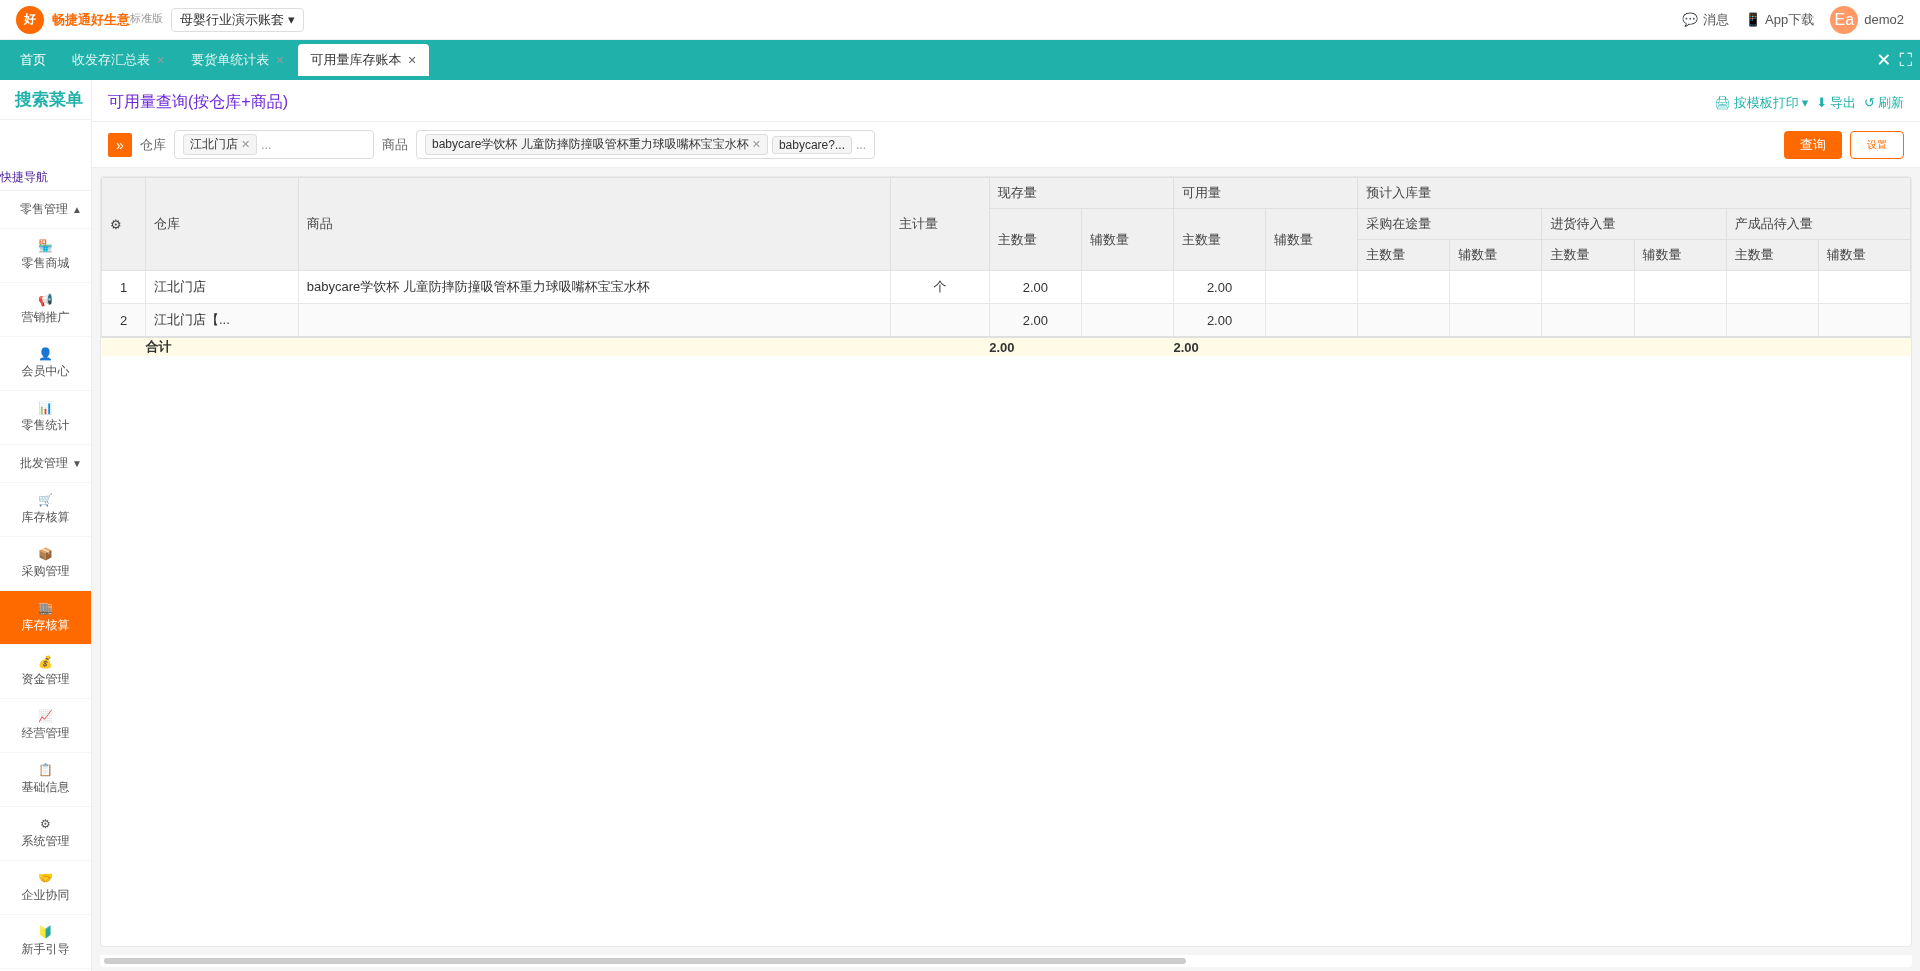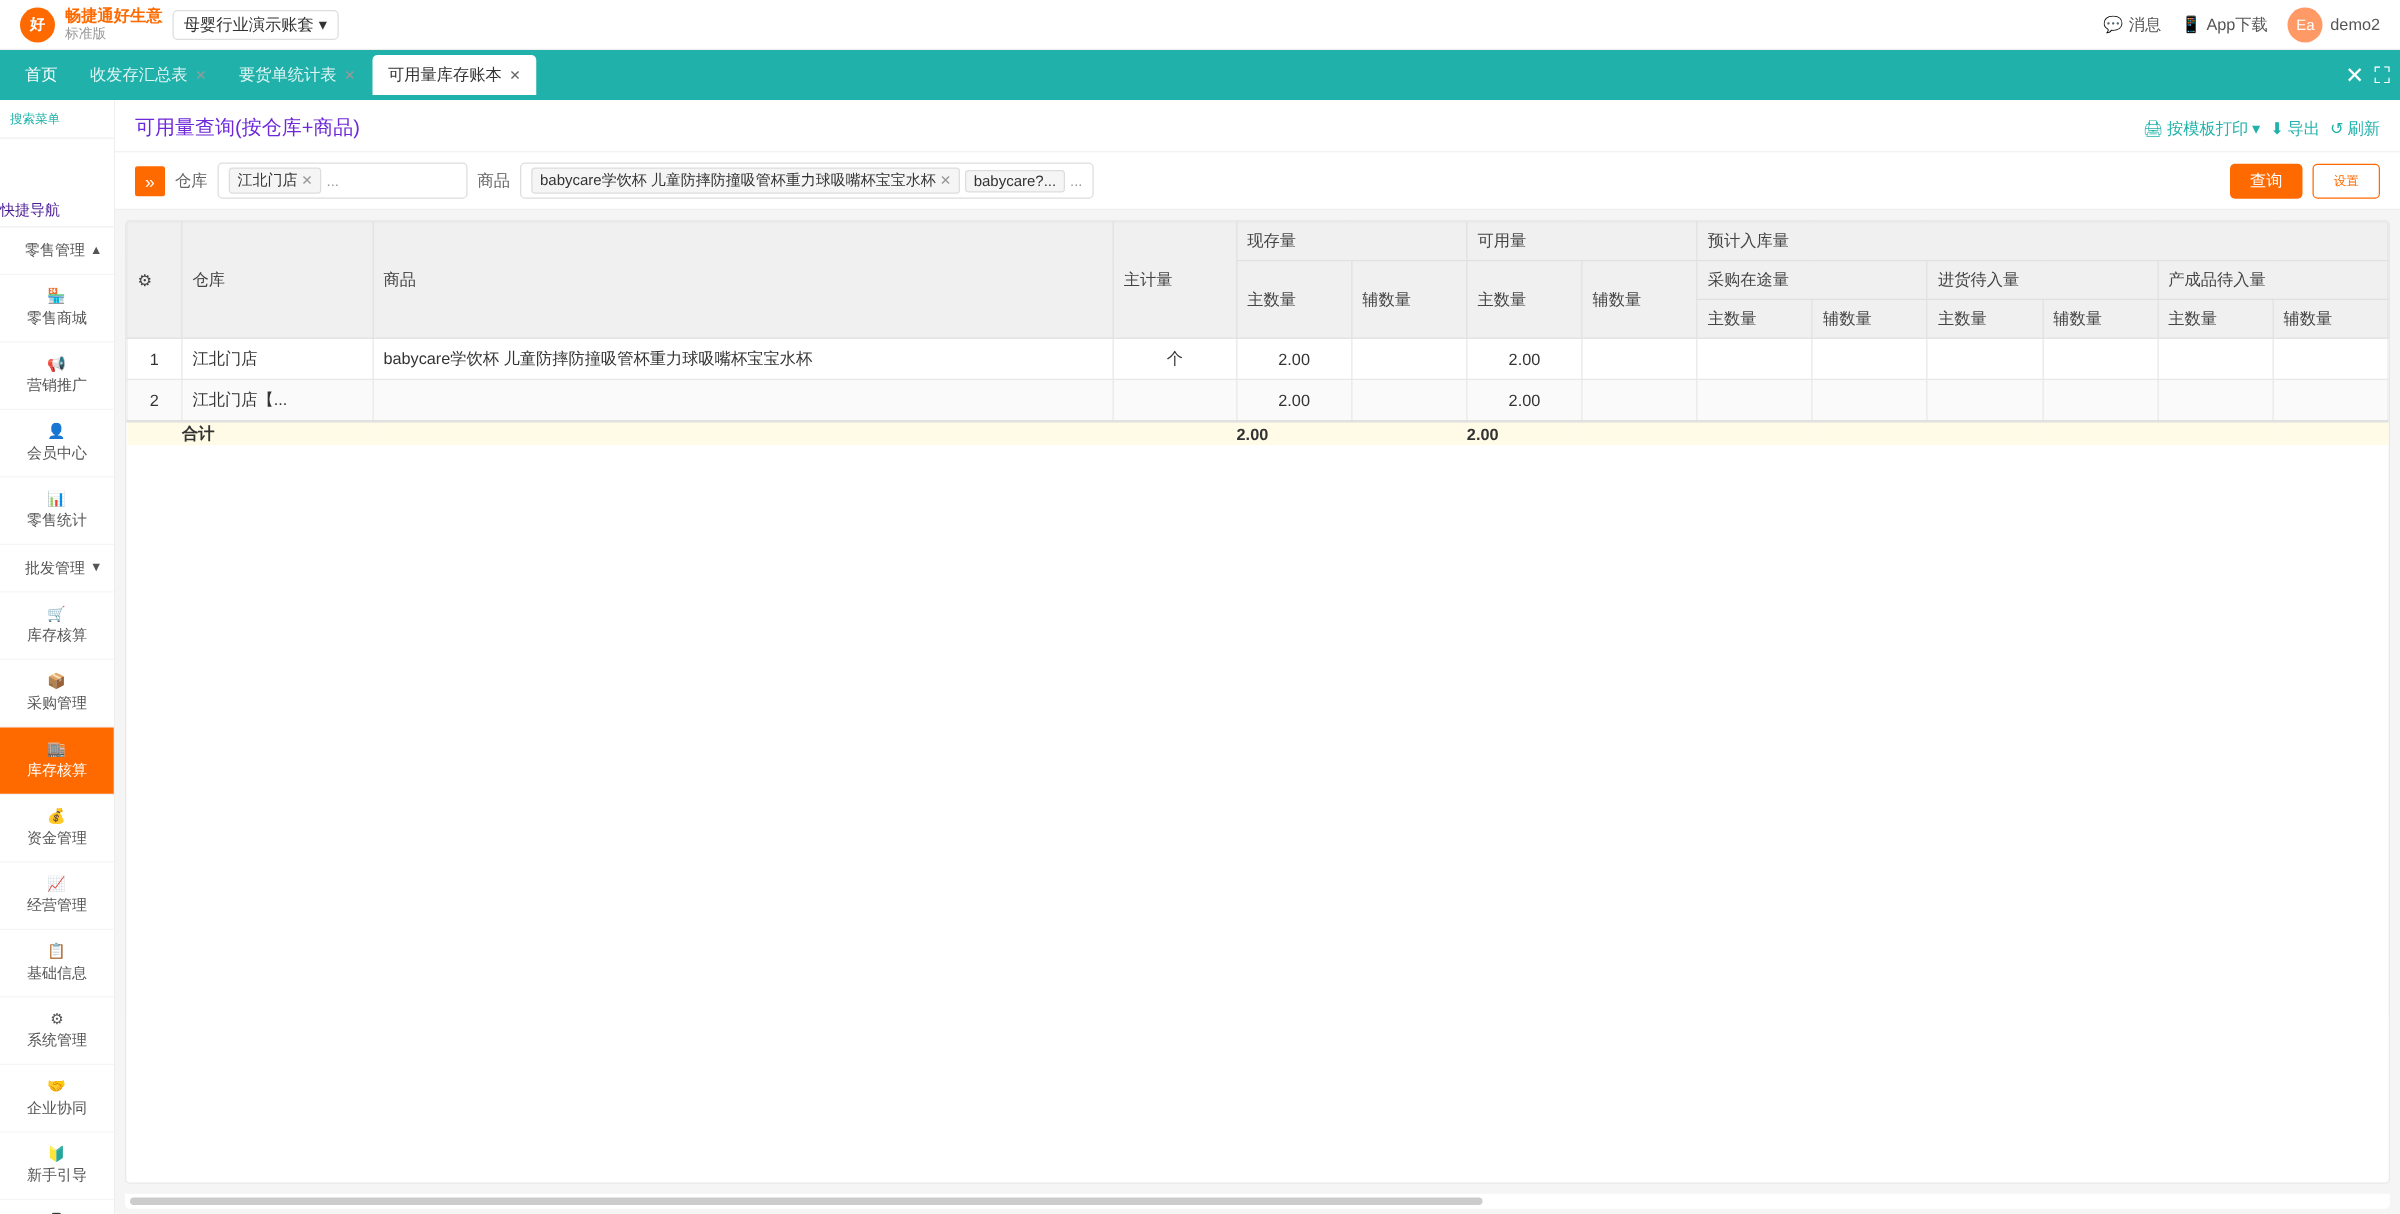--- a/index.html
+++ b/index.html
@@ -13,21 +13,21 @@
       align-items: center;
       justify-content: space-between;
       padding: 0 16px;
       border-bottom: 1px solid #eee;
     }
     .top-bar-left { display: flex; align-items: center; gap: 8px; }
     .logo-icon { width: 28px; height: 28px; background: #ff6a00; border-radius: 50%; display: flex; align-items: center; justify-content: center; color: white; font-size: 12px; font-weight: bold; }
     .industry-select { display: flex; align-items: center; gap: 4px; font-size: 13px; color: #333; cursor: pointer; border: 1px solid #ddd; border-radius: 4px; padding: 2px 8px; }
     .top-bar-right { display: flex; align-items: center; gap: 16px; font-size: 13px; color: #555; }
     .top-bar-right span { cursor: pointer; display: flex; align-items: center; gap: 4px; }
-    .avatar { width: 28px; height: 28px; border-radius: 50%; background: #ff9966; display: flex; align-items: center; justify-content: center; color: white; font-size: 12px; }
+    .avatar { width: 28px; height: 28px; border-radius: 50%; background: #ff9966; display: flex; align-items: center; justify-content: center; color: white; font-size: 16px; }
 
     
     .tab-bar {
       height: 40px;
       background: #20b2aa;
       display: flex;
       align-items: center;
       padding: 0 8px;
       gap: 2px;
     }
@@ -58,21 +58,21 @@
 
     
     .sidebar {
       width: 92px;
       background: #fff;
       border-right: 1px solid #eee;
       display: flex;
       flex-direction: column;
       overflow-y: auto;
     }
-    .sidebar-search { padding: 8px; font-size: 10px; color: #20b2aa; cursor: pointer; text-align: left; border-bottom: 1px solid #f0f0f0; }
+    .sidebar-search { padding: 8px; font-size: 17px; color: #20b2aa; cursor: pointer; text-align: right; border-bottom: 1px solid #f0f0f0; font-weight: bold; }
     .sidebar-nav { padding: 4px 0; font-size: 12px; color: #4c1d95; cursor: pointer; text-align: left; border-bottom: 1px solid #f0f0f0; margin-top: 45px; }
     .sidebar-item {
       display: flex;
       flex-direction: column;
       align-items: center;
       padding: 10px 4px;
       cursor: pointer;
       color: #555;
       font-size: 12px;
       border-bottom: 1px solid #f5f5f5;
@@ -213,21 +213,21 @@
     ::-webkit-scrollbar { width: 6px; height: 6px; }
     ::-webkit-scrollbar-track { background: #f1f1f1; }
     ::-webkit-scrollbar-thumb { background: #ccc; border-radius: 3px; }
   </style>
 </head>
 <body>
 
 <div class="top-bar">
   <div class="top-bar-left">
     <div class="logo-icon">好</div>
-    <div style="display:flex;flex-direction:column;line-height:1.2">
+    <div style="display:flex;line-height:1.2">
       <span style="font-size:13px;font-weight:600;color:#ff6a00;">畅捷通好生意</span>
       <span style="font-size:11px;color:#999;">标准版</span>
     </div>
     <div class="industry-select">
       <span>母婴行业演示账套</span>
       <span>▾</span>
     </div>
   </div>
   <div class="top-bar-right">
     <span>

